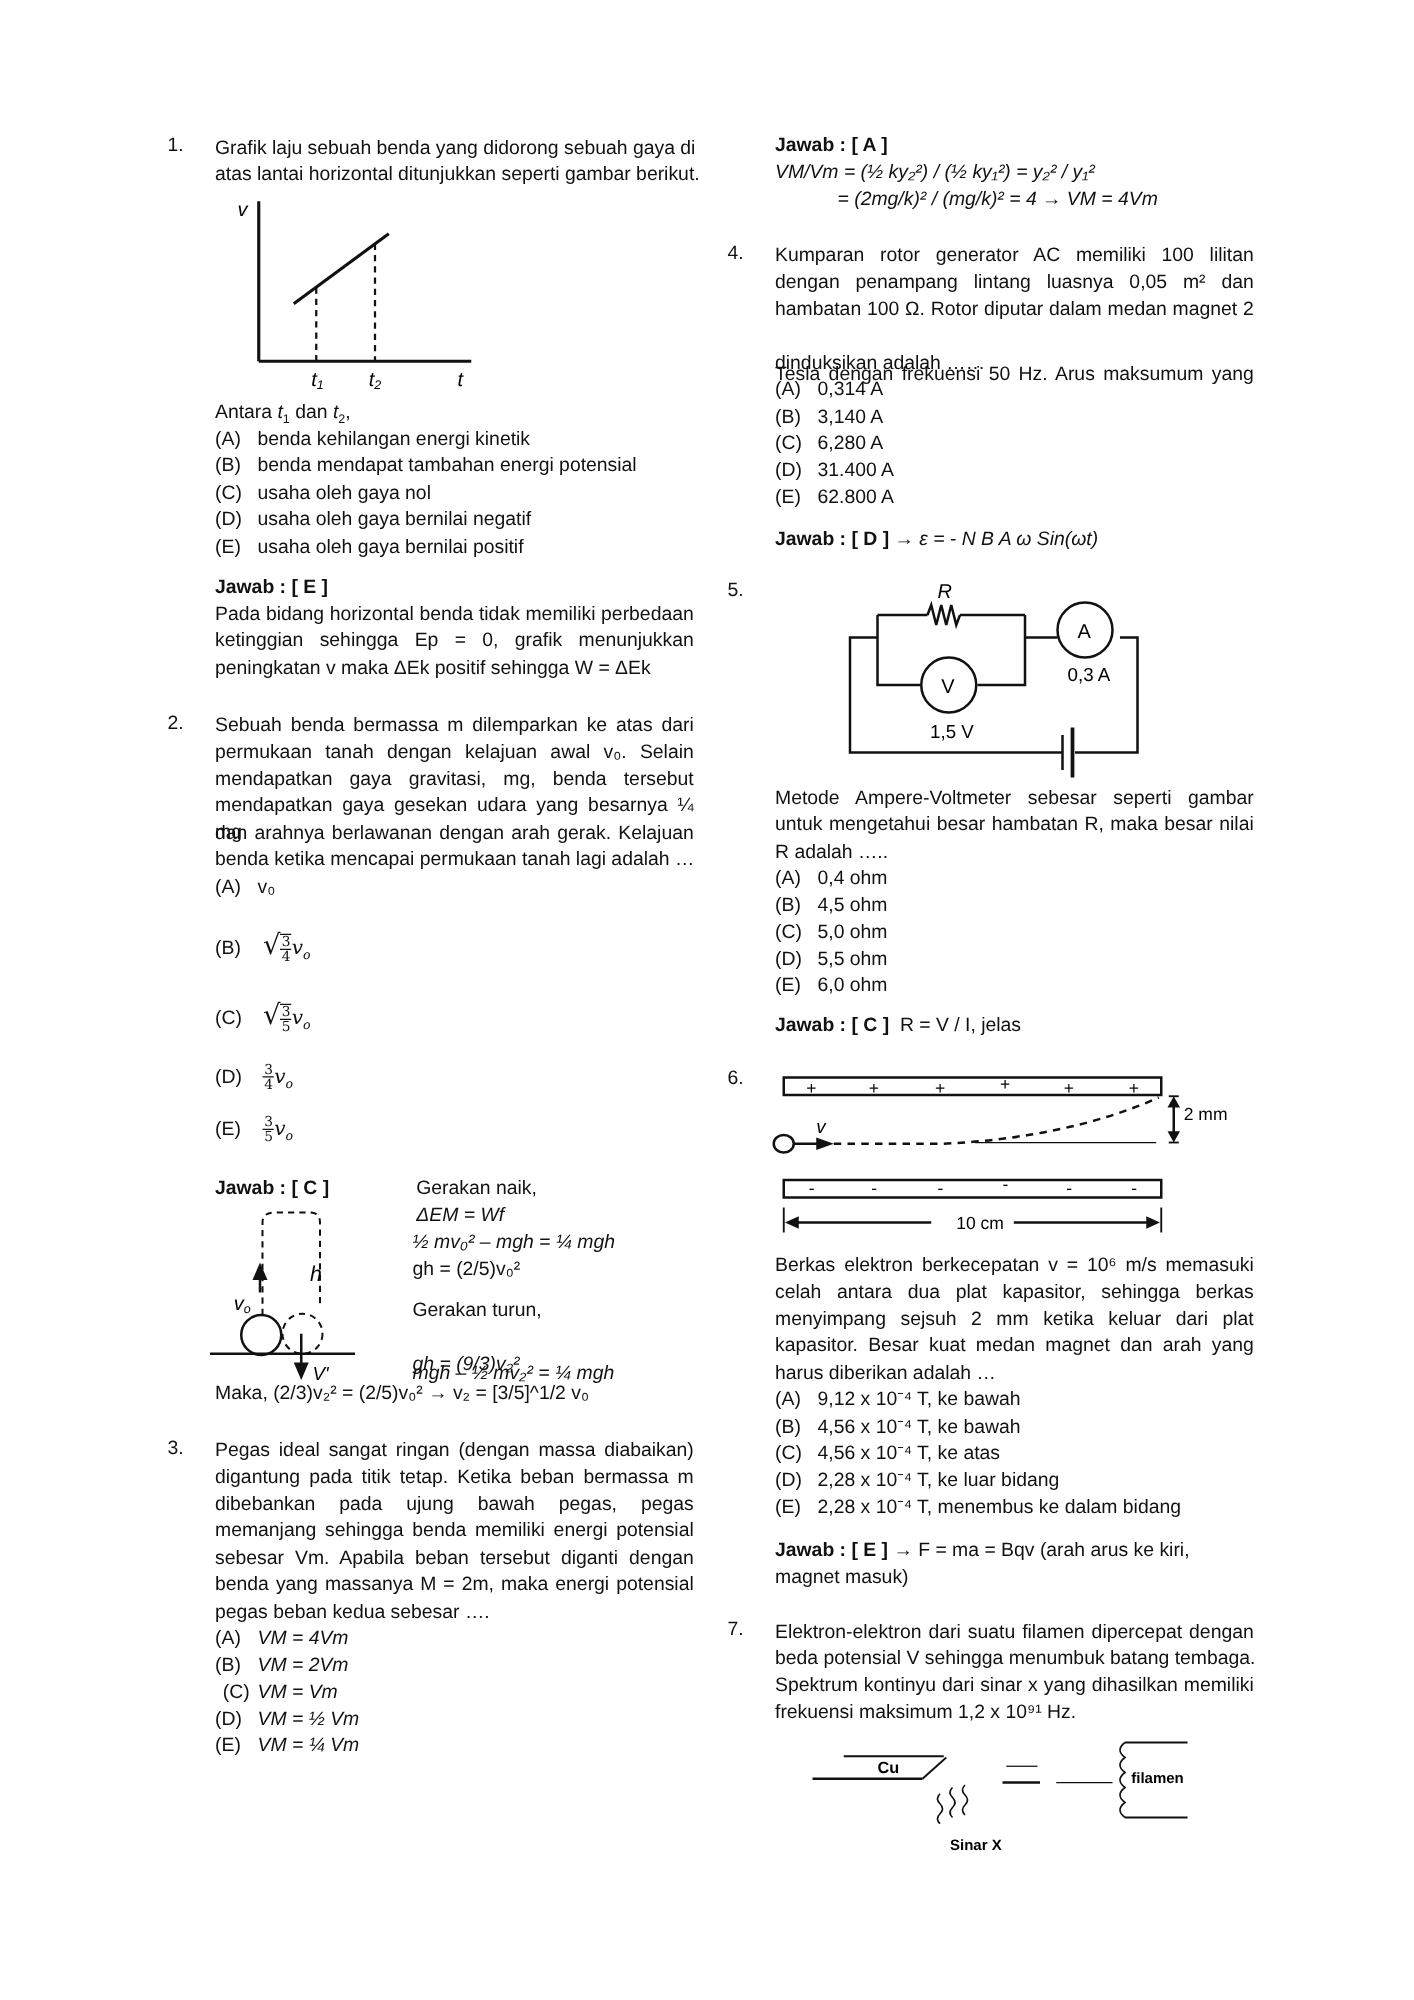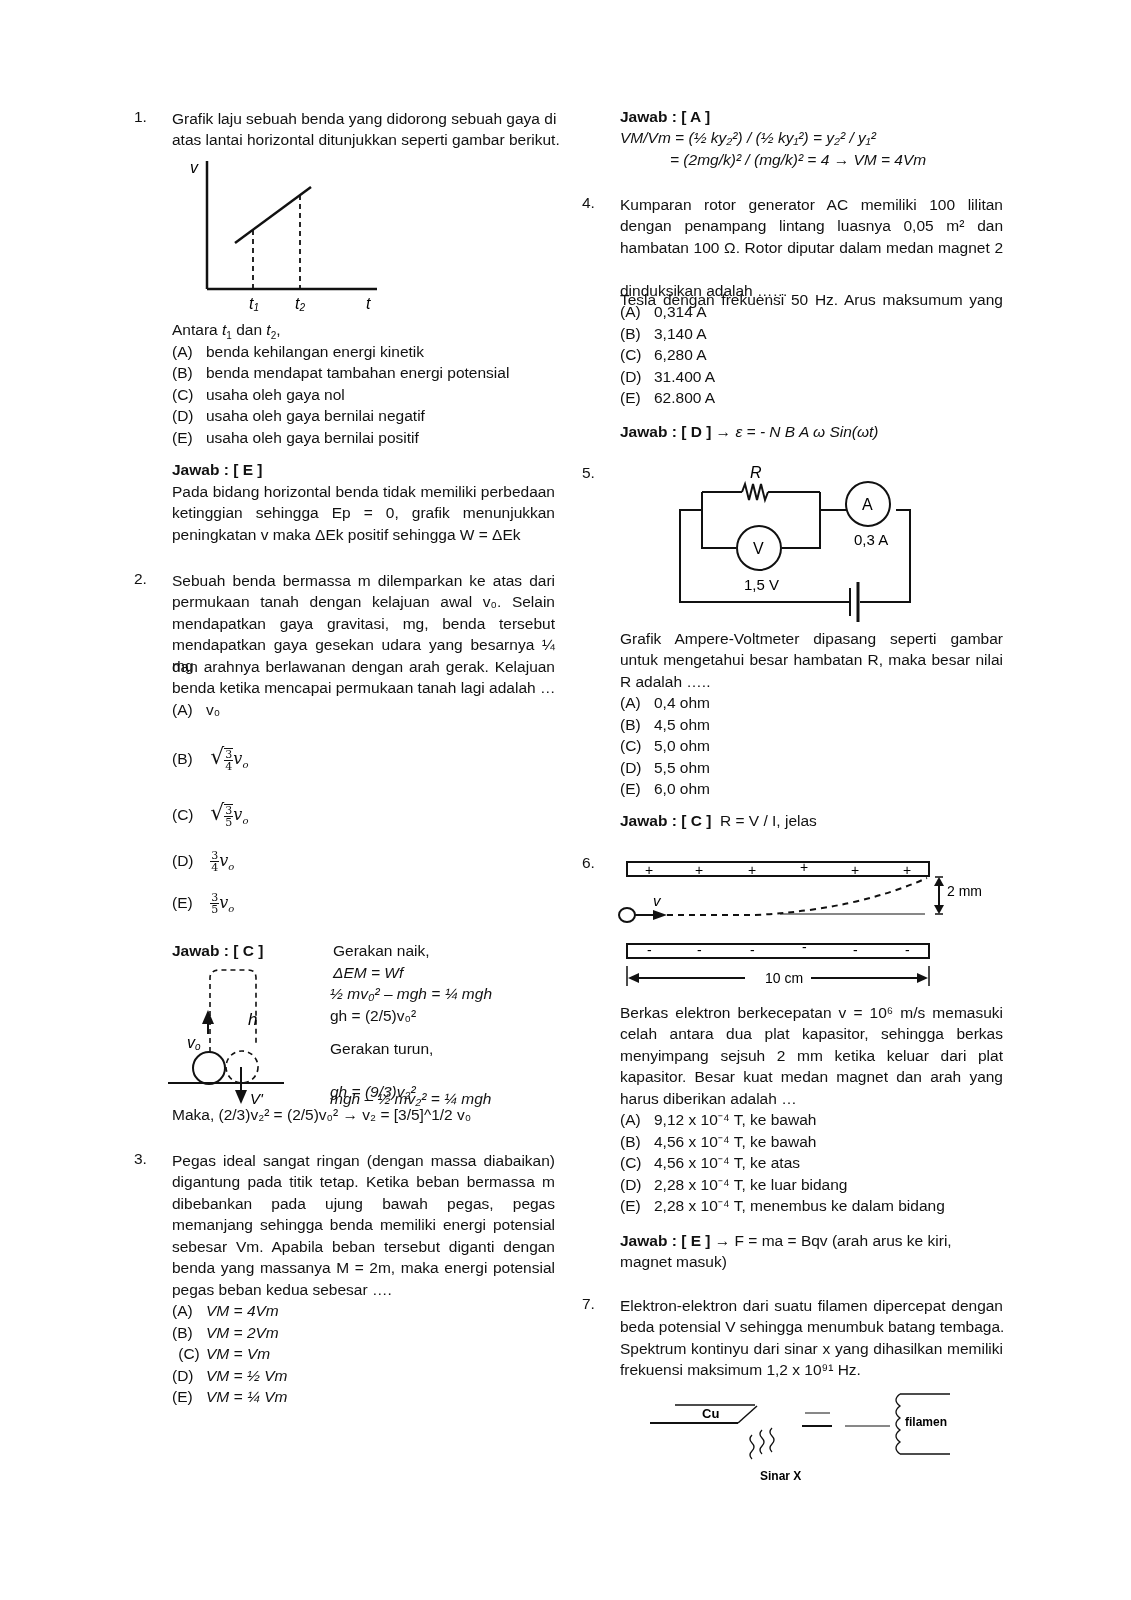--- a/index.html
+++ b/index.html
@@ -183,21 +183,21 @@
   <text x="75" y="94" font-size="16">V</text>
 
   <circle cx="190" cy="44" r="22" fill="#fff" stroke="#111" stroke-width="2"></circle>
   <text x="184" y="50" font-size="16">A</text>
   <text x="72" y="18" font-size="16" font-style="italic">R</text>
   <text x="176" y="85" font-size="15">0,3 A</text>
   <text x="66" y="130" font-size="15">1,5 V</text>
 </svg>
 
 <div class="q" style="left:620px; top:628px; width:383px;">
-  <div class="line just" style="top:0; width:383px;">Grafik Ampere-Voltmeter dipasang seperti gambar</div>
+  <div class="line just" style="top:0; width:383px;">Metode Ampere-Voltmeter sebesar seperti gambar</div>
   <div class="line just" style="top:21px; width:383px;">untuk mengetahui besar hambatan R, maka besar nilai</div>
   <div class="line" style="top:43px;">R adalah …..</div>
   <div class="line" style="top:64px;"><span class="opt-l">(A)</span><span>0,4 ohm</span></div>
   <div class="line" style="top:86px;"><span class="opt-l">(B)</span><span>4,5 ohm</span></div>
   <div class="line" style="top:107px;"><span class="opt-l">(C)</span><span>5,0 ohm</span></div>
   <div class="line" style="top:129px;"><span class="opt-l">(D)</span><span>5,5 ohm</span></div>
   <div class="line" style="top:150px;"><span class="opt-l">(E)</span><span>6,0 ohm</span></div>
   <div class="line" style="top:182px;"><b>Jawab : [ C ]</b>&nbsp;&nbsp;<span>R = V / I,  jelas</span></div>
 </div>
 

